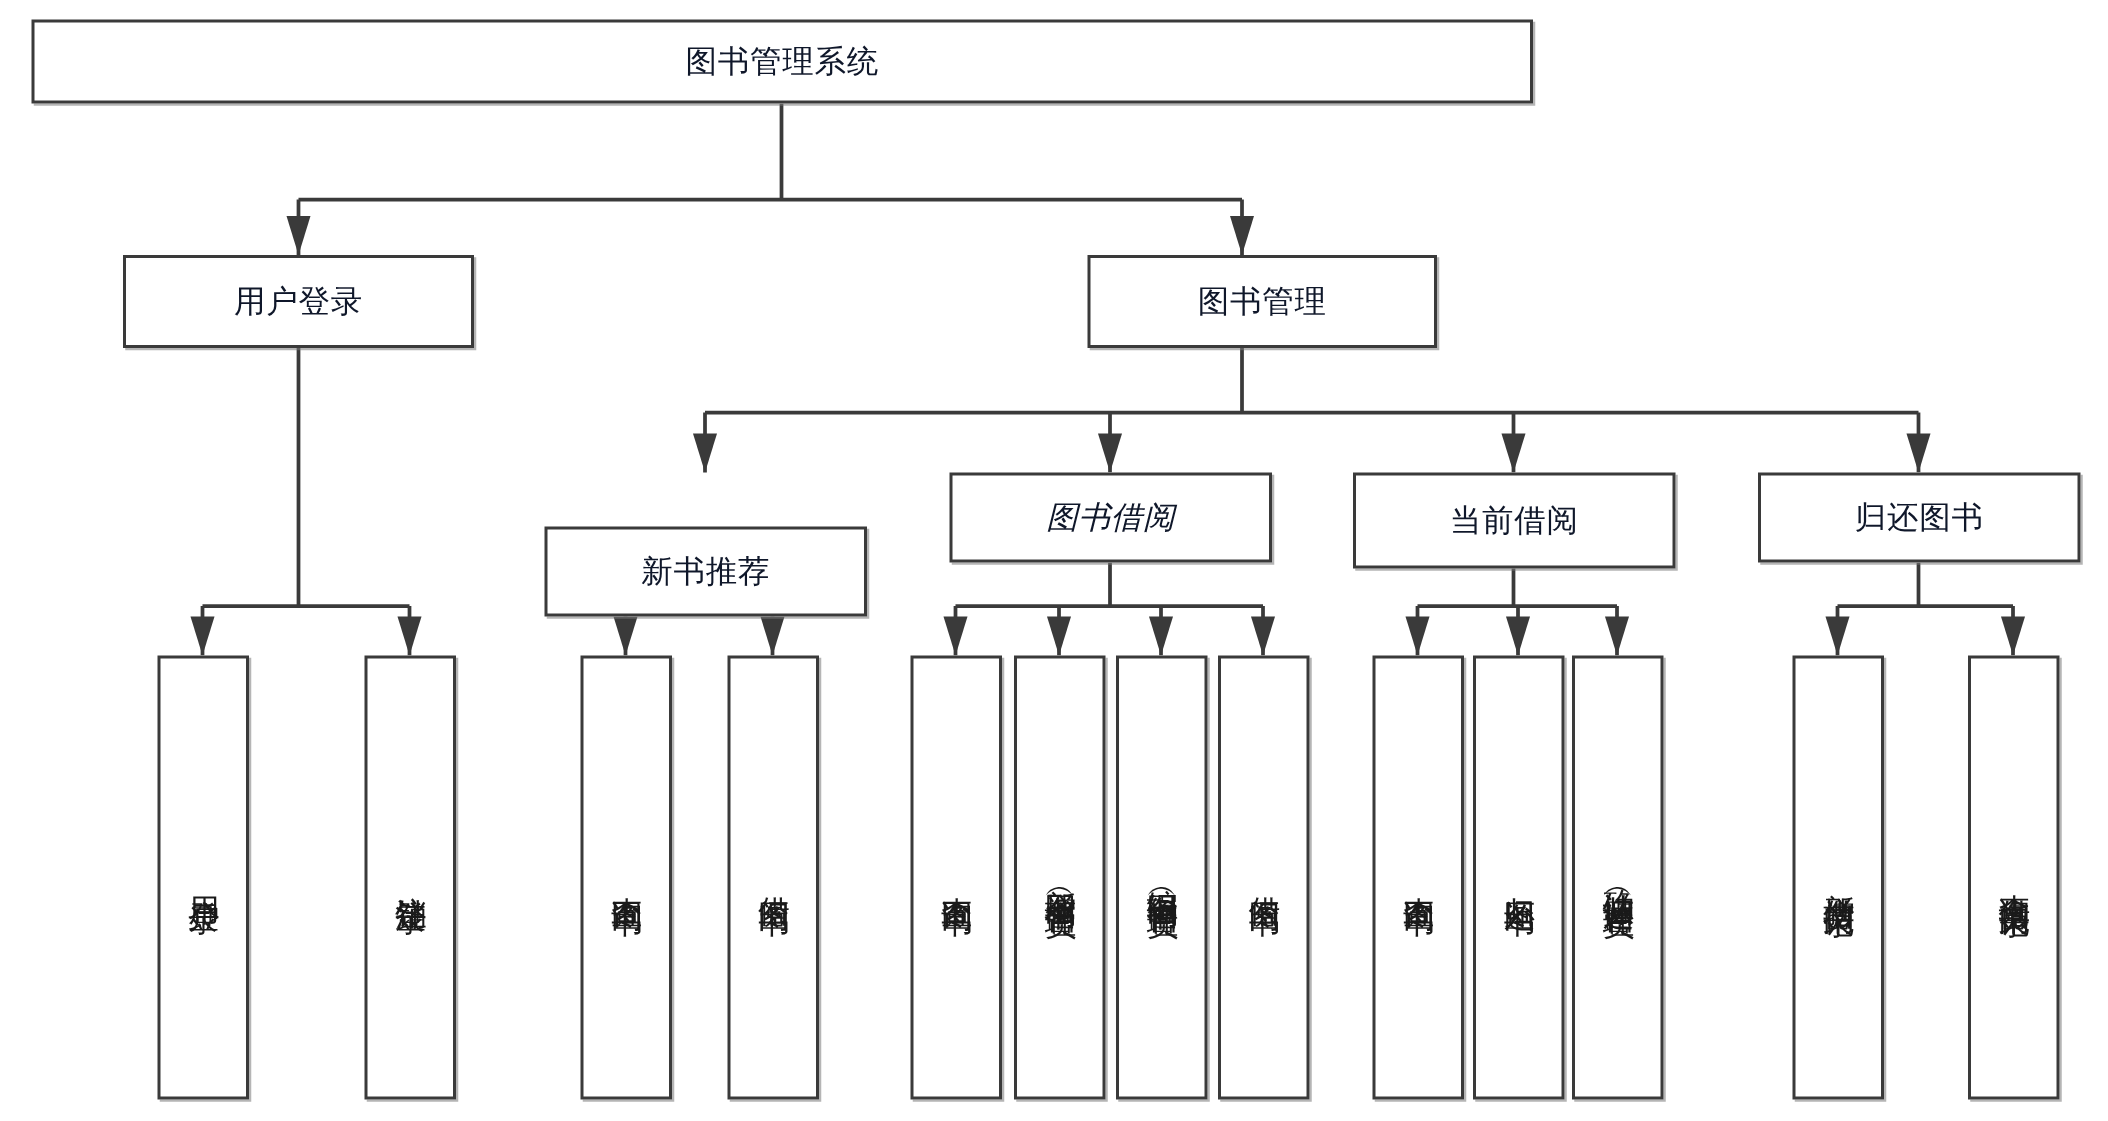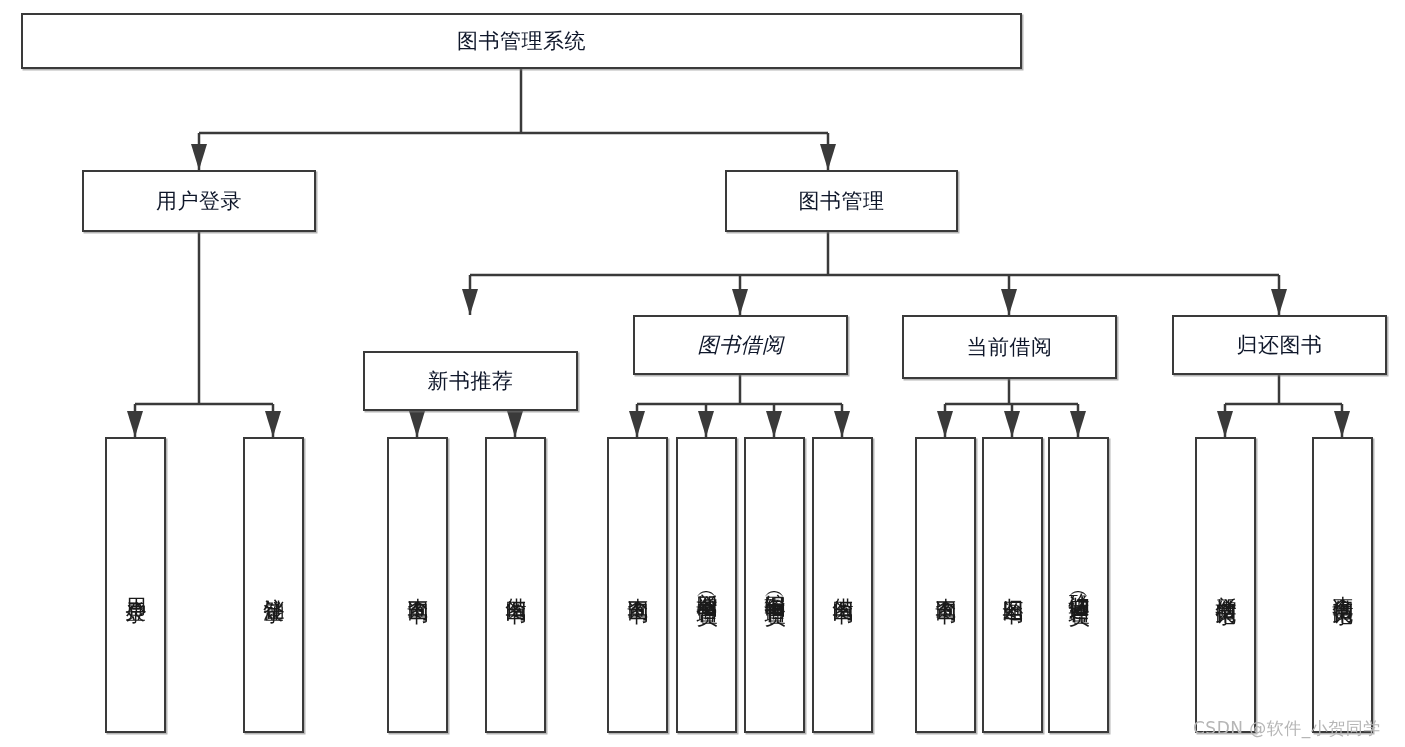--- a/index.html
+++ b/index.html
@@ -192,15 +192,14 @@
         <div class="node-label-v">确认归还（管理员）</div>
       </div>
       <div class="node-box" style="left: 1195px; top: 437px; width: 61px; height: 296px;">
         <div class="node-label-v">新增借阅记录</div>
       </div>
       <div class="node-box" style="left: 1312px; top: 437px; width: 61px; height: 296px;">
         <div class="node-label-v">查询借阅记录</div>
       </div>
     </div>
 
-  <div class="watermark" style="left: 1193px; top: 717px;">CSDN @软件_小贺同学</div>
 
 </div>
 
 </body></html>

